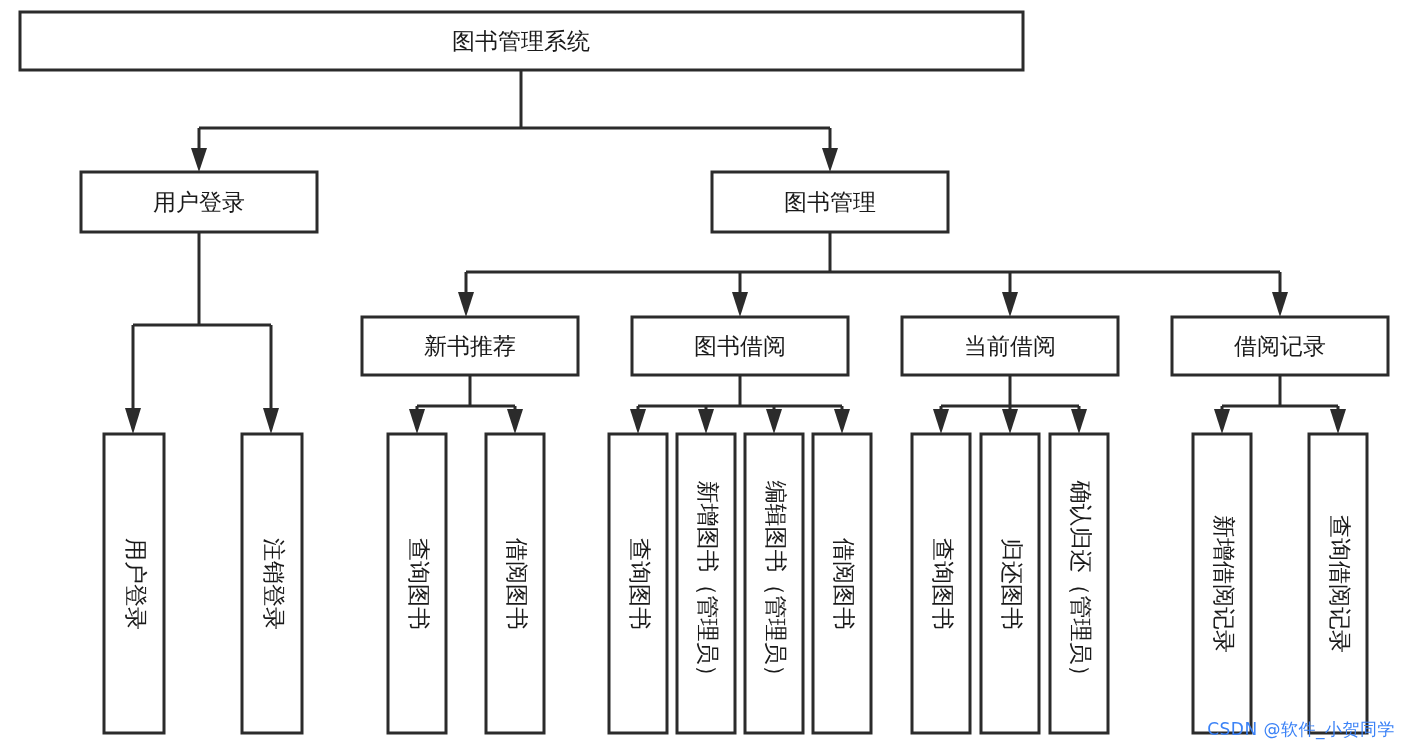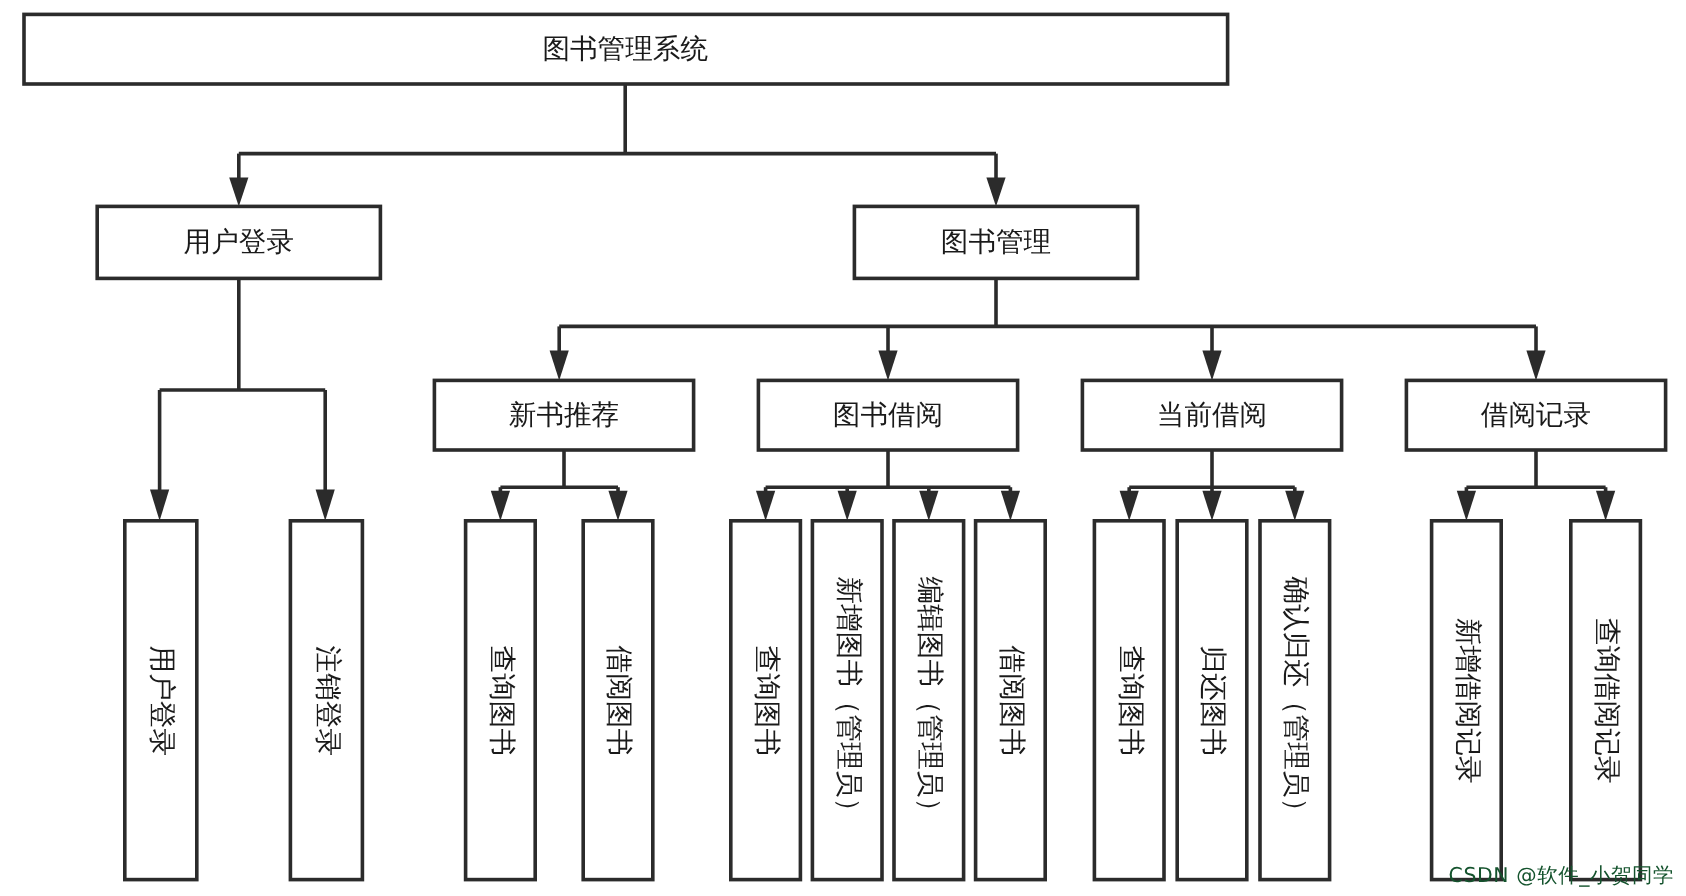--- a/index.html
+++ b/index.html
@@ -58,21 +58,21 @@
     fill: #1a1a1a;
     text-anchor: middle;
     dominant-baseline: middle;
   }
   .watermark {
     position: absolute;
     right: 10px;
     bottom: 6px;
     font-family: "DejaVu Sans", "Liberation Sans", sans-serif;
     font-size: 17px;
-    color: #14532d;
+    color: #3b82f6;
     white-space: nowrap;
     letter-spacing: 0.5px;
   }
 </style>
 </head>
 <body>
 
 <div id="diagram-root">
 
   <svg id="flow" viewBox="0 0 1405 747">

